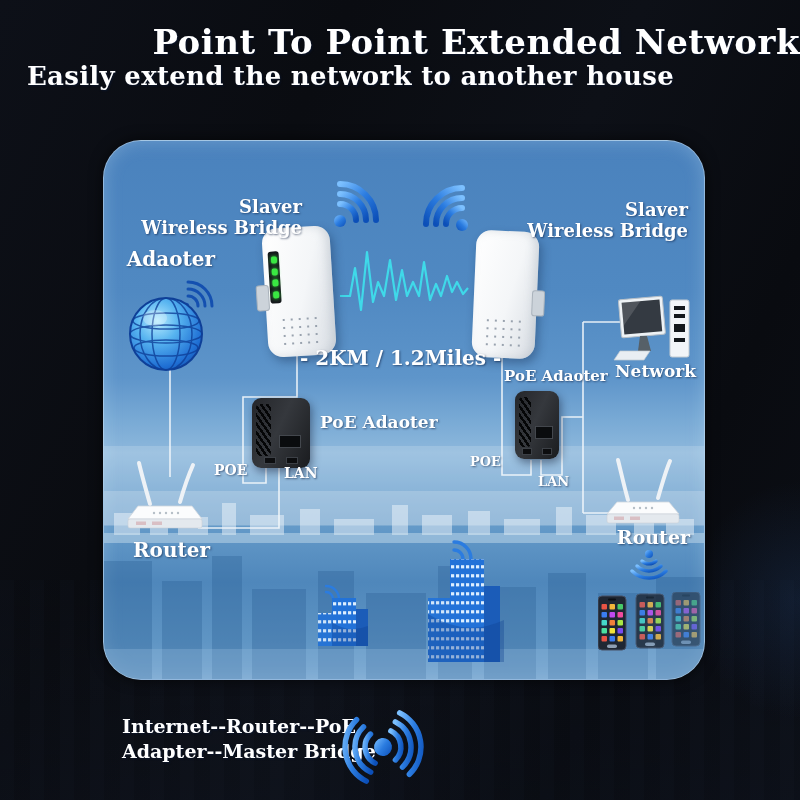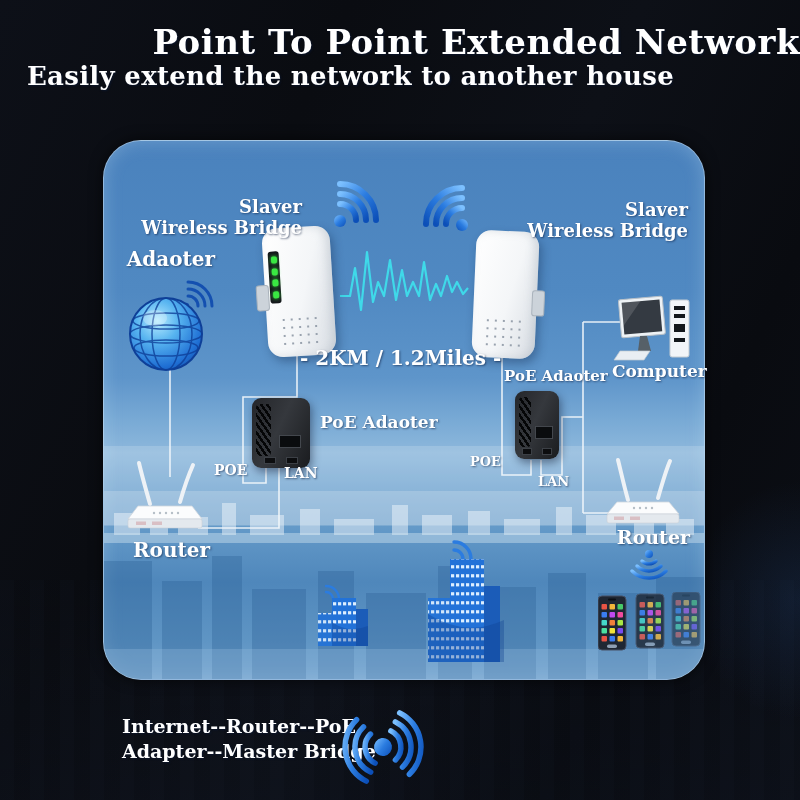--- a/index.html
+++ b/index.html
@@ -317,21 +317,21 @@
 <div class="lbl ctr" style="left:300px;top:346px;width:200px;font-size:20px;">- 2KM / 1.2Miles -</div>
 
 <div class="lbl" style="left:320px;top:412px;font-size:17px;">PoE Adaoter</div>
 <div class="lbl" style="left:214px;top:462px;font-size:14px;">POE</div>
 <div class="lbl" style="left:284px;top:465px;font-size:14px;">LAN</div>
 <div class="lbl ctr" style="left:126px;top:538px;width:84px;font-size:20px;">Router</div>
 
 <div class="lbl" style="left:504px;top:367px;font-size:15px;">PoE Adaoter</div>
 <div class="lbl" style="left:470px;top:454px;font-size:13px;">POE</div>
 <div class="lbl" style="left:538px;top:474px;font-size:13px;">LAN</div>
-<div class="lbl ctr" style="left:612px;top:361px;width:84px;font-size:17px;">Computer</div>
+<div class="lbl ctr" style="left:612px;top:361px;width:84px;font-size:17px;">Network</div>
 <div class="lbl ctr" style="left:606px;top:526px;width:84px;font-size:19px;">Router</div>
 
 <div class="lbl" style="left:122px;top:714px;font-size:19px;line-height:25px;">
   <span>Internet--Router--PoE</span><br>
   <span>Adapter--Master Bridge</span>
 </div>
 <div class="lbl" style="left:436px;top:714px;font-size:19px;line-height:25px;">
   <br>
 </div>
 

